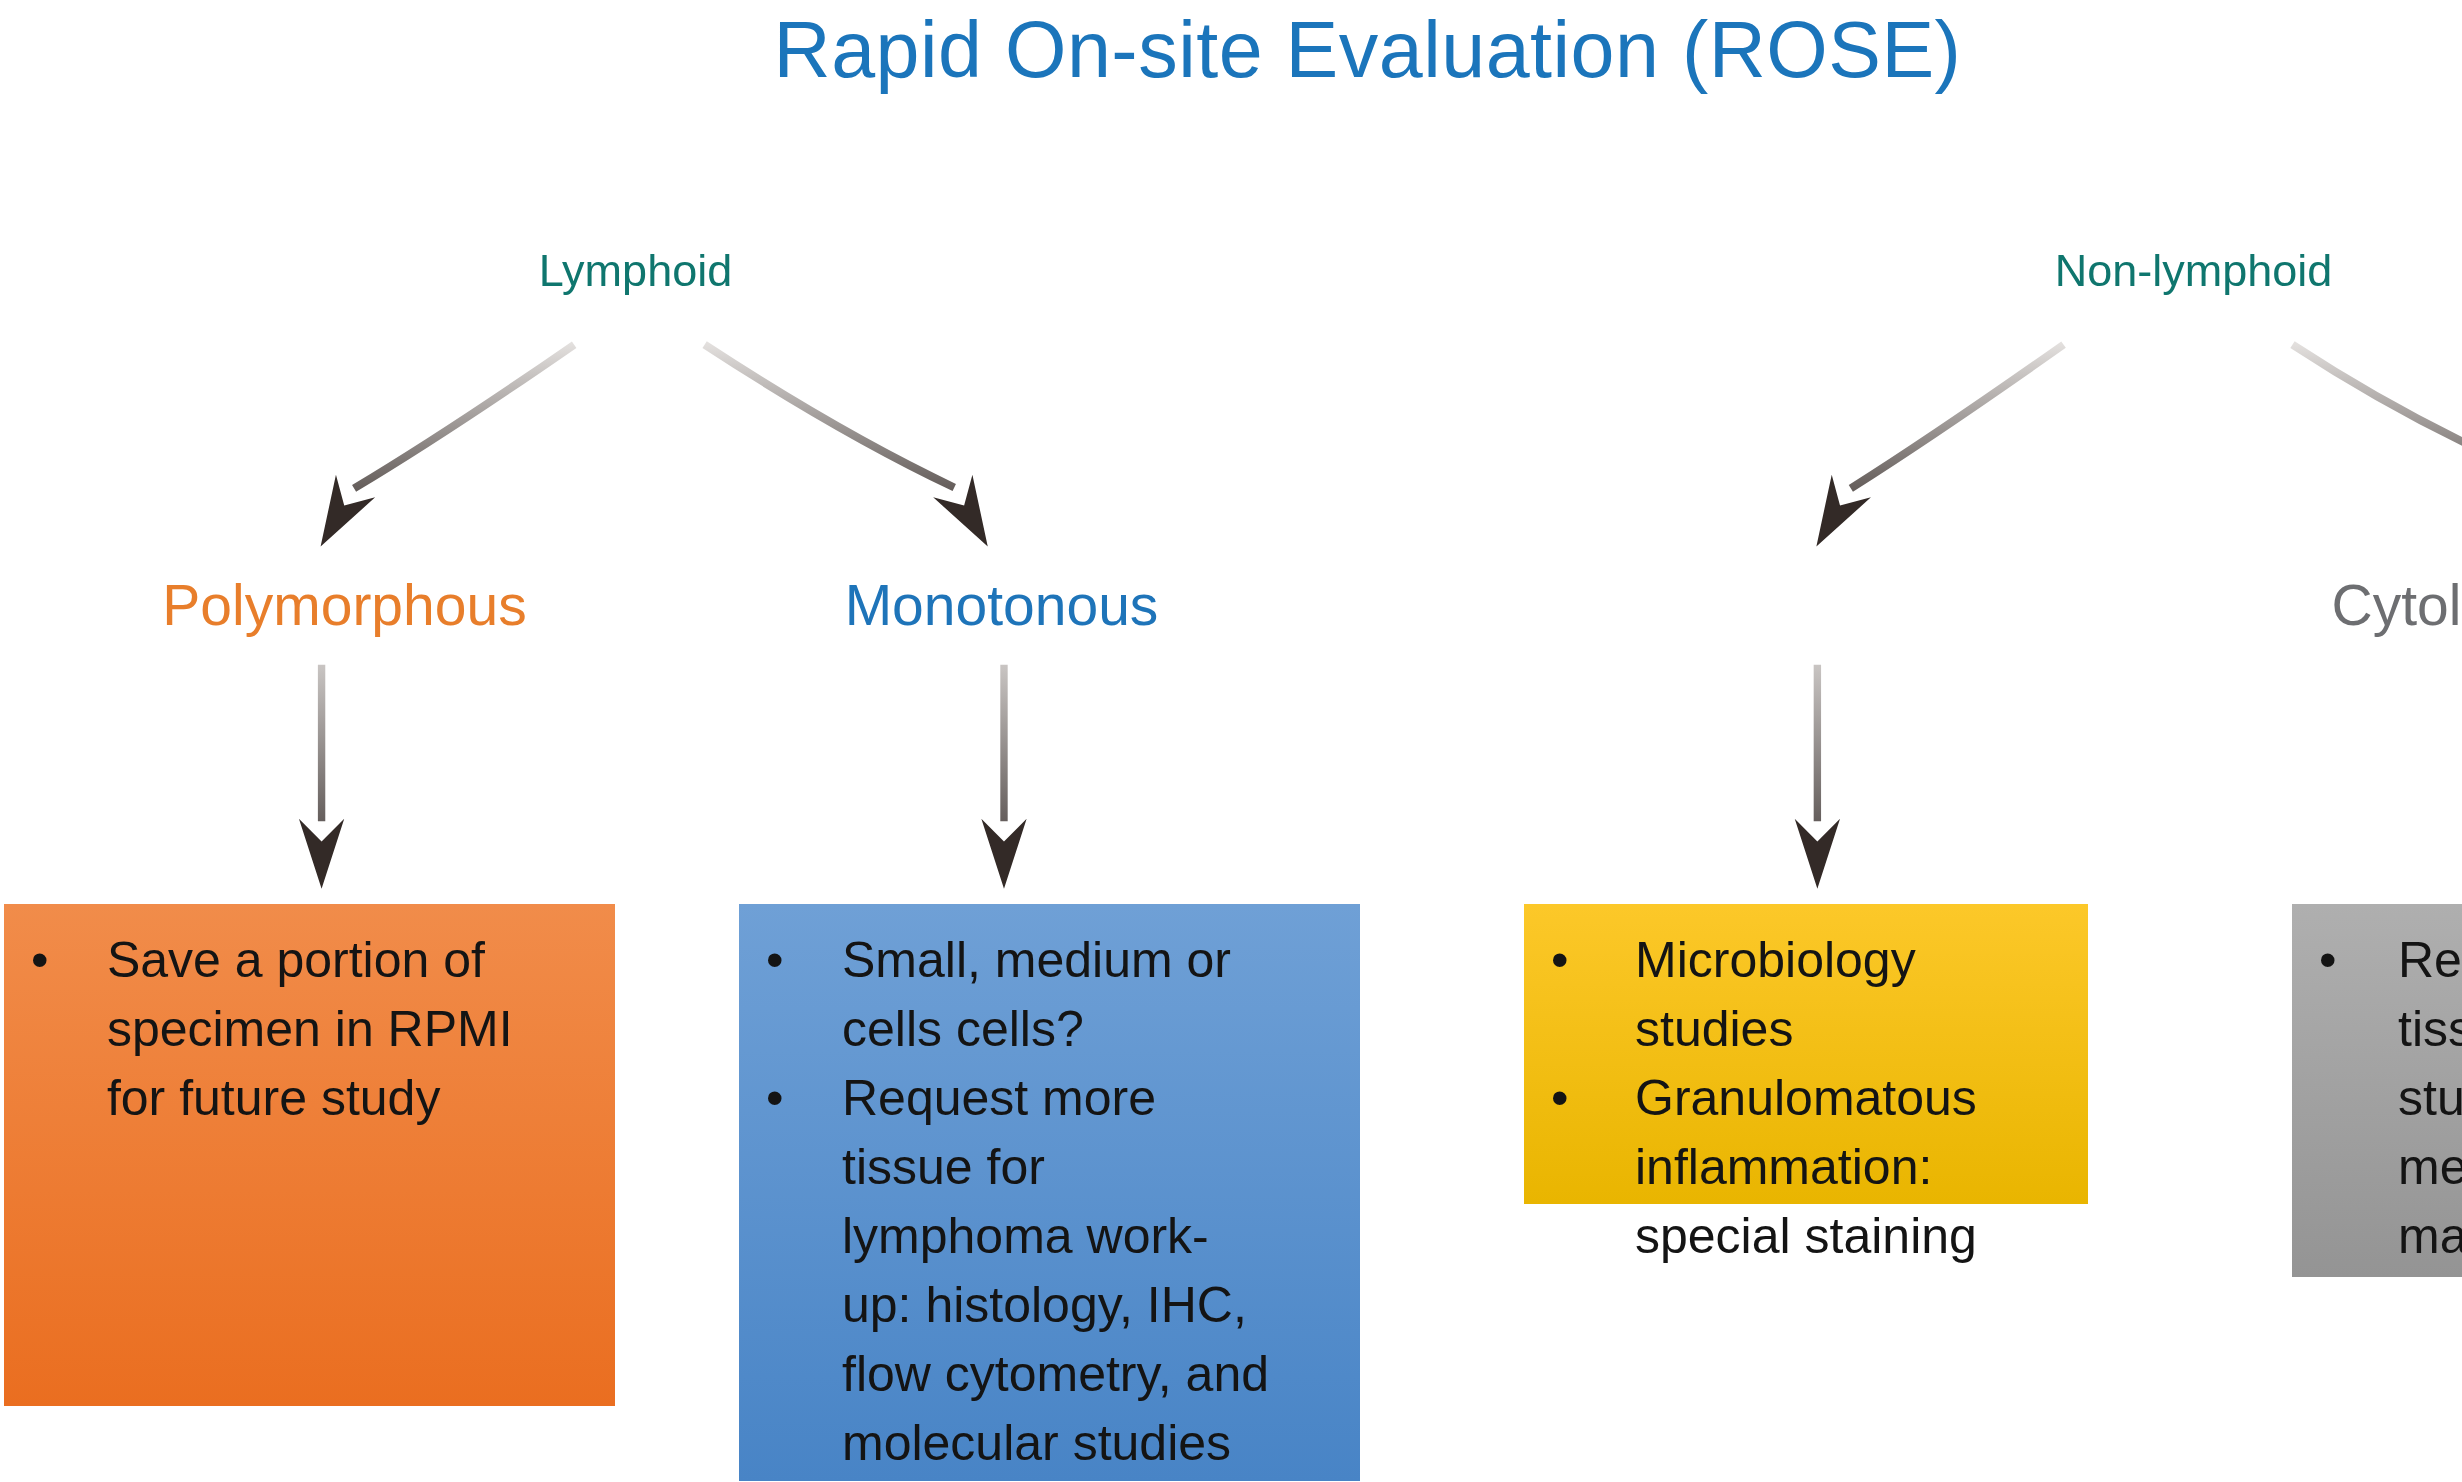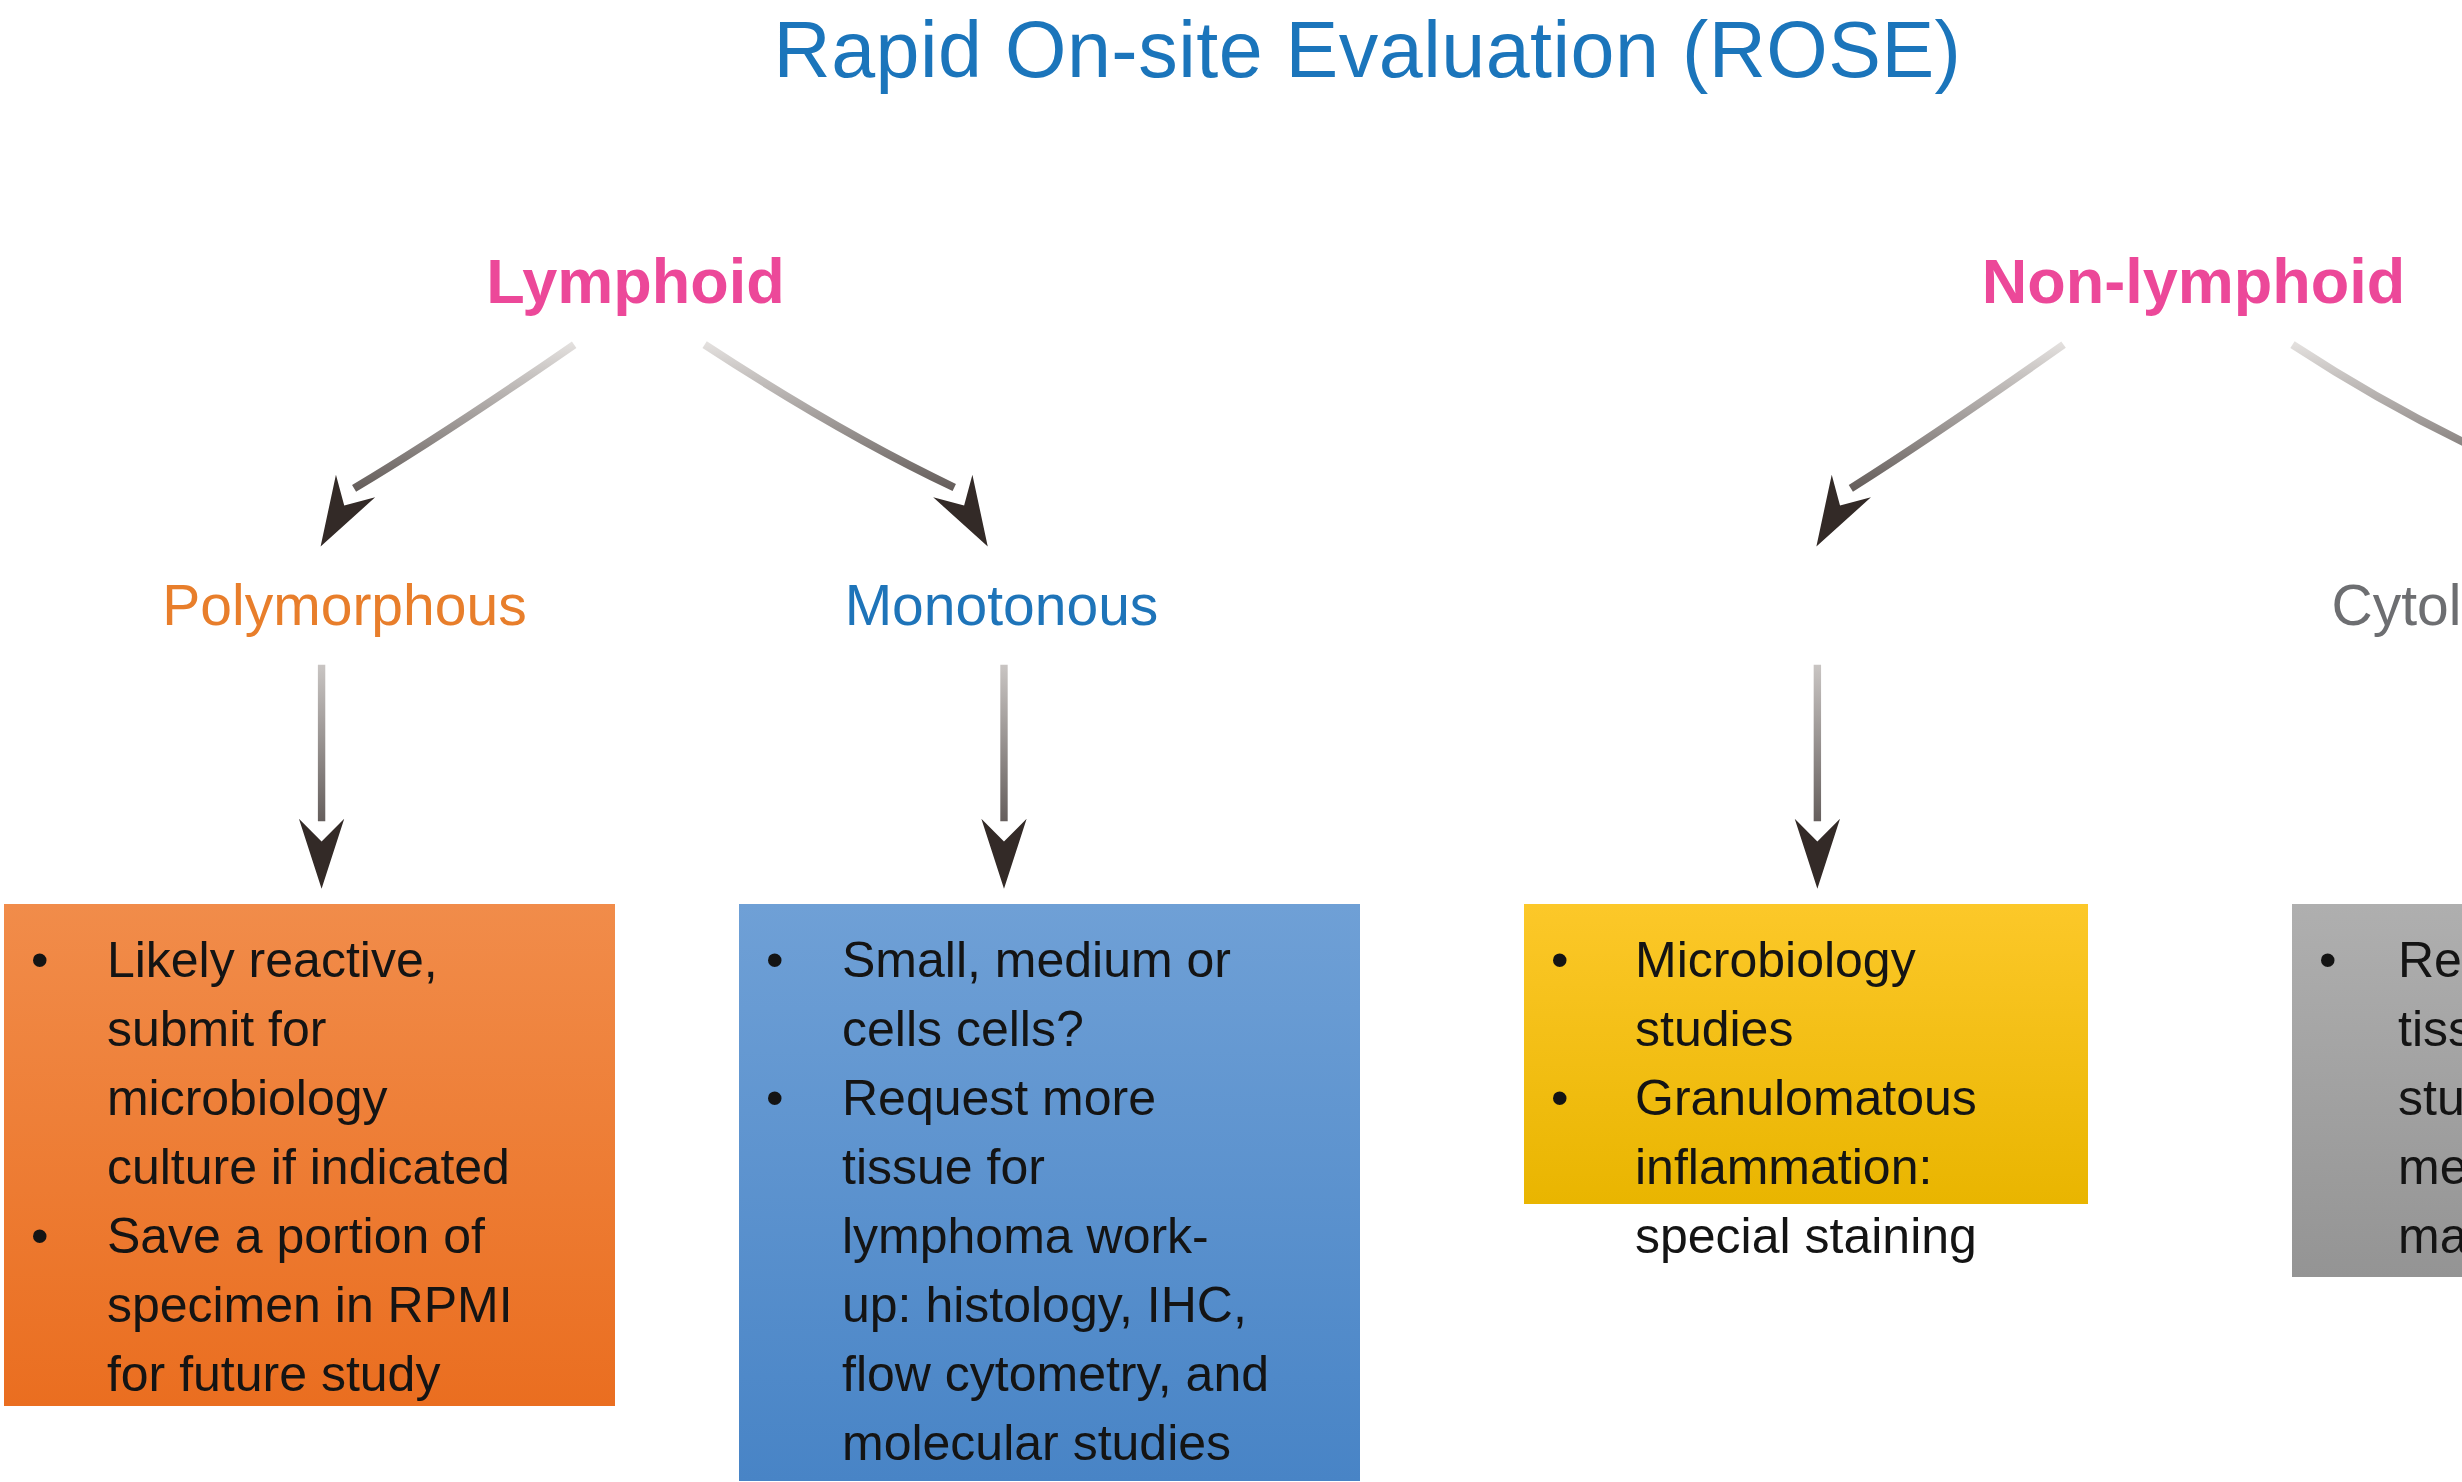--- a/index.html
+++ b/index.html
@@ -10,21 +10,21 @@
     font-family:"Liberation Sans", sans-serif;
     overflow:hidden;
   }
   .title{
     position:absolute;left:481px;top:3.9px;width:1773px;
     text-align:center;font-size:79px;font-weight:400;
     color:var(--c,#1b75bb);letter-spacing:0.5px;
   }
   .branch-label{
     position:absolute;top:245px;width:689px;text-align:center;
-    font-size:63px;font-weight:700;color:#ec4899;
+    font-size:45px;font-weight:400;color:#0f766e;
   }
   .branch-label.lymphoid{left:291px;}
   .branch-label.nonlymphoid{left:1849px;}
   .sub-label{
     position:absolute;top:572px;width:689px;height:74px;
     text-align:center;font-size:57px;font-weight:400;
     color:var(--c,#333);white-space:nowrap;
   }
   .sub-label.poly{left:0px;}
   .sub-label.mono{left:657px;}
@@ -99,21 +99,20 @@
     <path d="M 5280 1350 L 5280 1668" stroke="url(#stemGrad)" stroke-width="15" fill="none"></path>
     <path d="M0 0 L-46 -142 L0 -96 L46 -142 Z" transform="translate(5280,1805)" fill="#332a27"></path>
   </svg>
 
   <div class="sub-label mono" style="--c: #1e74b9;">Monotonous</div>
   <div class="sub-label poly" style="--c: #e87e2b;">Polymorphous</div>
   <div class="sub-label malignant" style="--c: #6d6e71;">Cytological malignant</div>
 
   <div class="box poly" style="--bt: #f18c4a; --bb: #ea6e20;">
     <ul>
-      <li>Likely reactive, submit for microbiology culture if indicated</li>
       <li>Save a portion of specimen in RPMI for future study</li>
     </ul>
   </div>
 
   <div class="box mono" style="--bt: #6fa0d6; --bb: #4884c6;">
     <ul>
       <li>Small, medium or cells cells?</li>
       <li>Request more tissue for lymphoma work-up: histology, IHC, flow cytometry, and molecular studies</li>
     </ul>
   </div>

